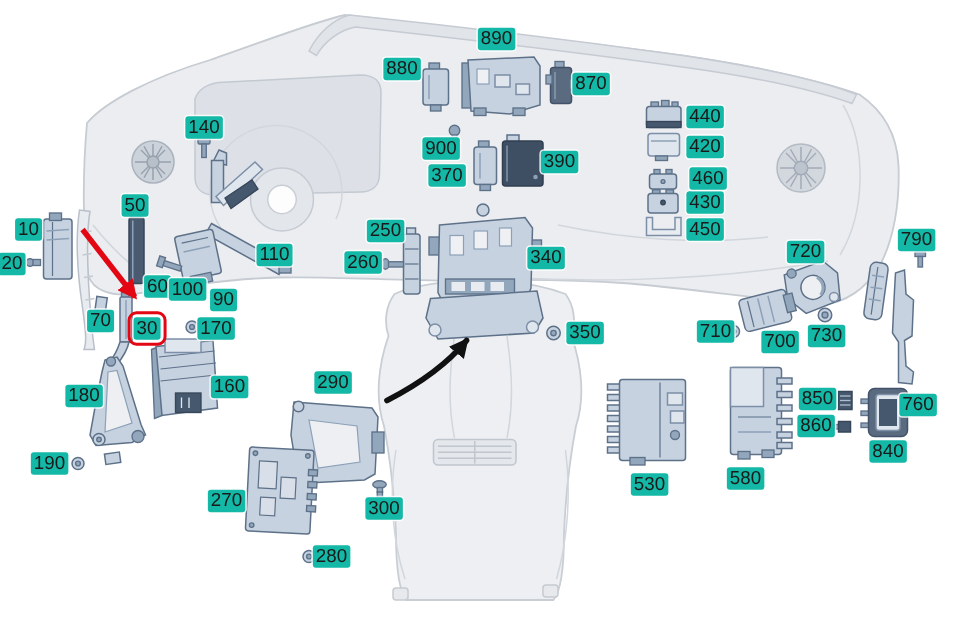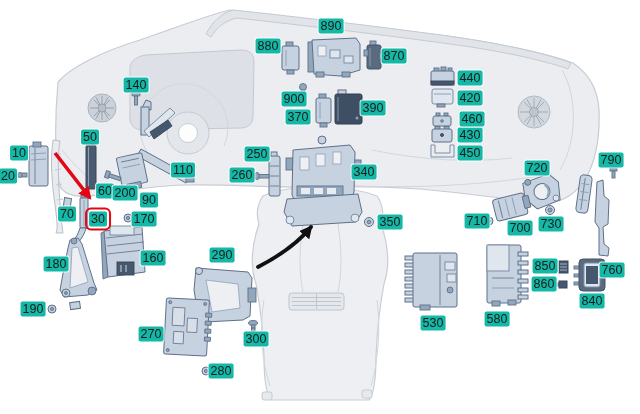--- a/index.html
+++ b/index.html
@@ -406,21 +406,21 @@
   </svg>
 
   <div class="callout-layer">
       <div class="callout" style="left: 19px; top: 153px;">10</div>
       <div class="callout" style="left: 8px; top: 176px;">20</div>
       <div class="callout highlighted" style="left: 98px; top: 219px;">30</div>
       <div class="callout" style="left: 90px; top: 137px;">50</div>
       <div class="callout" style="left: 105px; top: 191px;">60</div>
       <div class="callout" style="left: 67px; top: 214px;">70</div>
       <div class="callout" style="left: 149px; top: 200px;">90</div>
-      <div class="callout" style="left: 125px; top: 193px;">200</div>
+      <div class="callout" style="left: 125px; top: 193px;">100</div>
       <div class="callout" style="left: 183px; top: 170px;">110</div>
       <div class="callout" style="left: 136px; top: 85px;">140</div>
       <div class="callout" style="left: 153px; top: 258px;">160</div>
       <div class="callout" style="left: 144px; top: 219px;">170</div>
       <div class="callout" style="left: 56px; top: 264px;">180</div>
       <div class="callout" style="left: 33px; top: 309px;">190</div>
       <div class="callout" style="left: 257px; top: 154px;">250</div>
       <div class="callout" style="left: 242px; top: 175px;">260</div>
       <div class="callout" style="left: 151px; top: 334px;">270</div>
       <div class="callout" style="left: 221px; top: 371px;">280</div>

